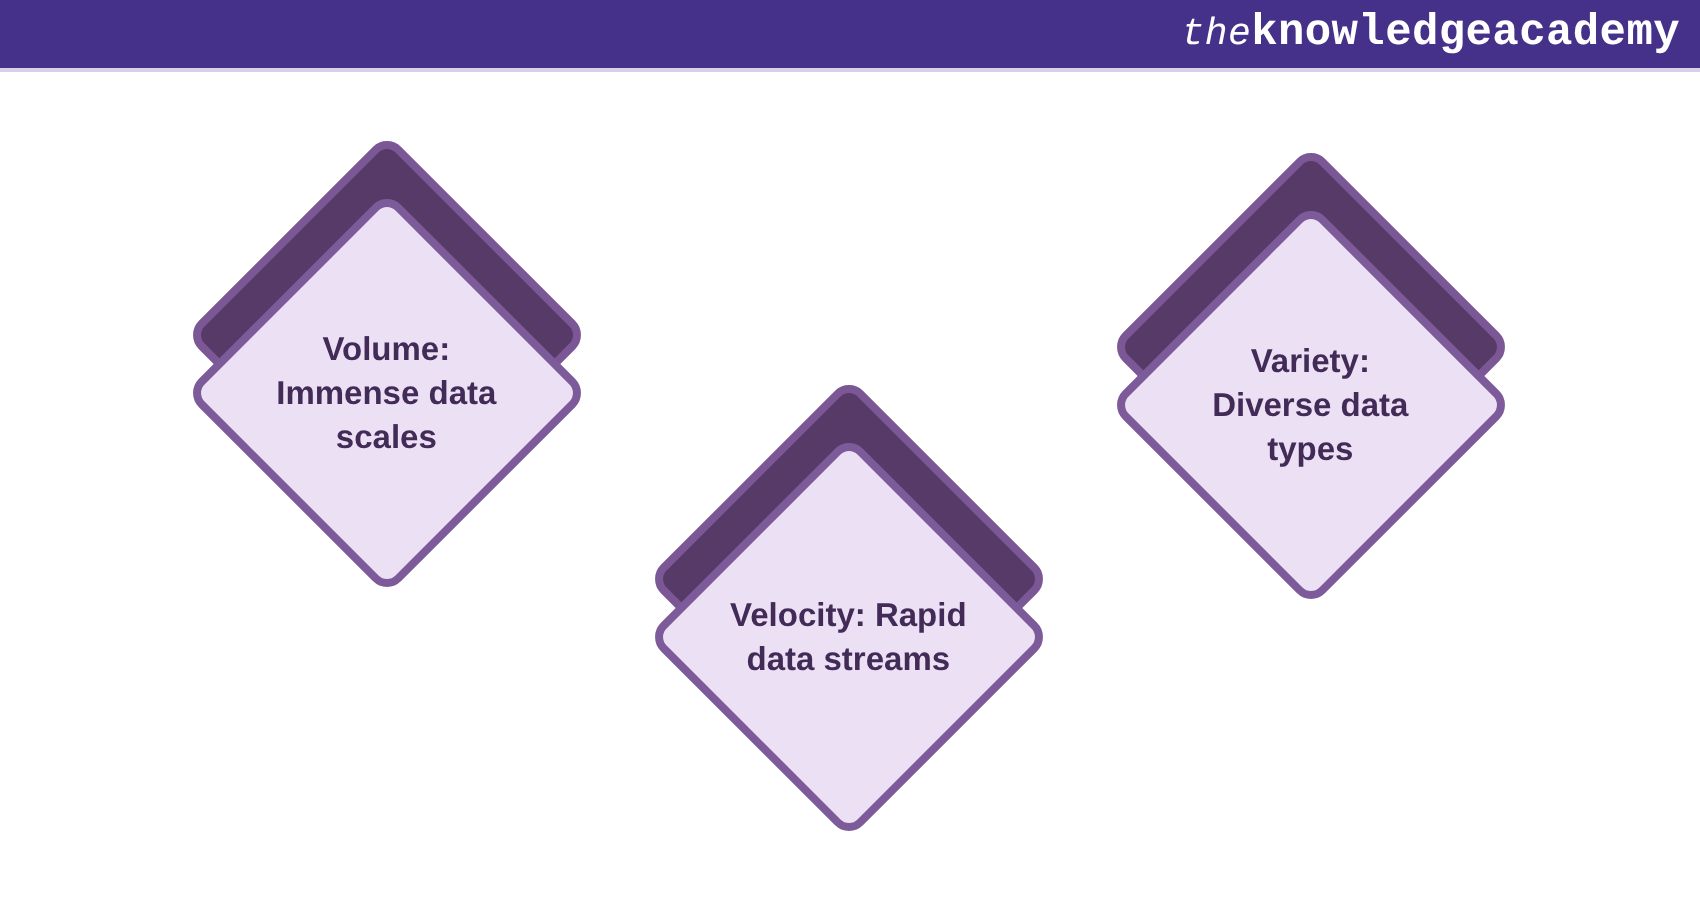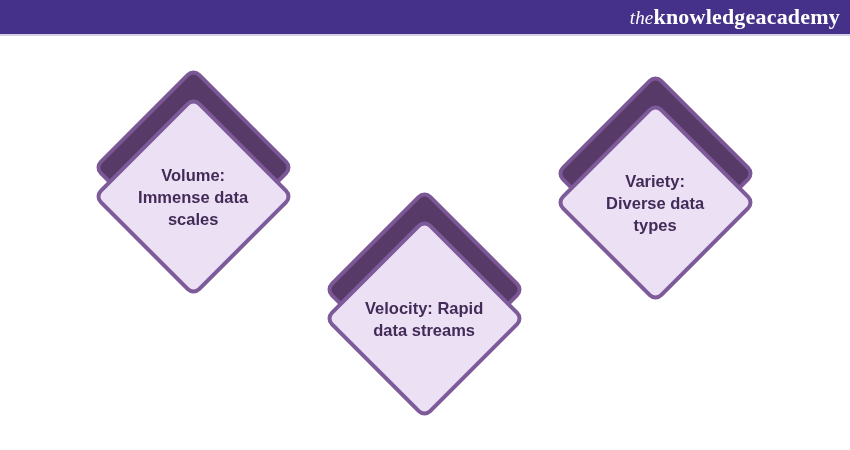--- a/index.html
+++ b/index.html
@@ -31,21 +31,21 @@
     background: var(--header-bg);
     border-bottom: 2px solid var(--header-underline);
   }
   .logo {
     position: absolute;
     right: 10px;
     top: 0;
     height: 34px;
     line-height: 34px;
     color: var(--logo-color);
-    font-family: Liberation Serif, serif;
+    font-family: Liberation Mono, monospace;
     white-space: nowrap;
   }
   .logo .the {
     font-style: italic;
     font-size: 19px;
     letter-spacing: 0.2px;
   }
   .logo .rest {
     font-weight: bold;
     font-size: 22px;

